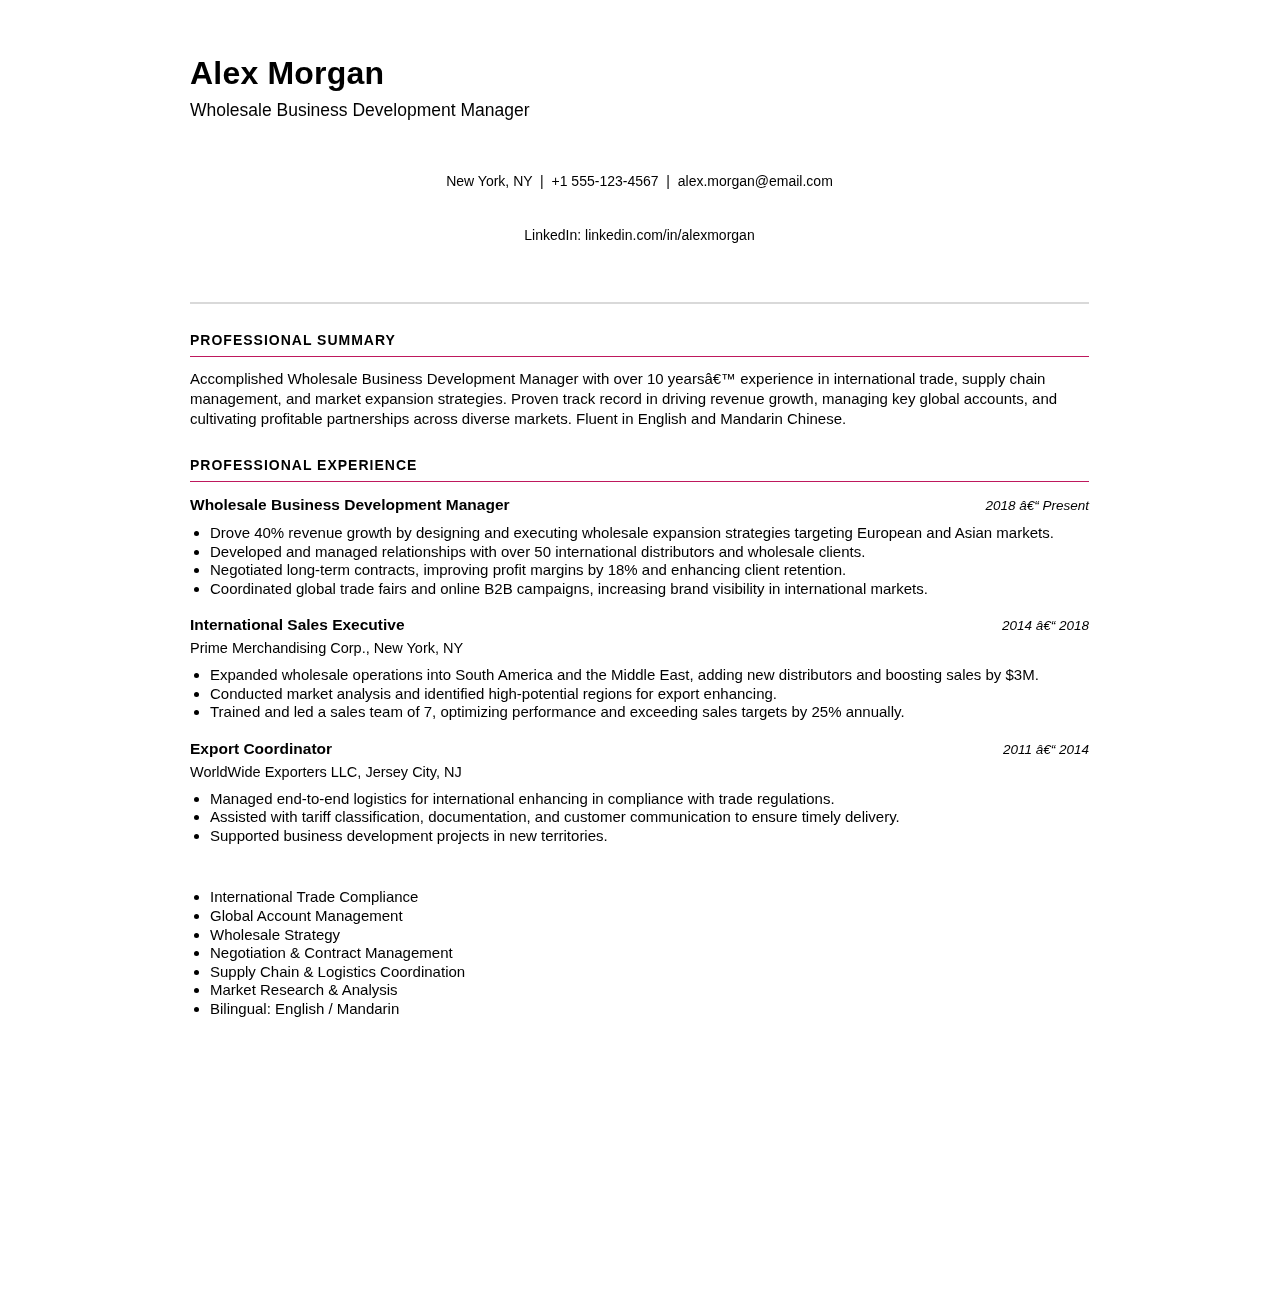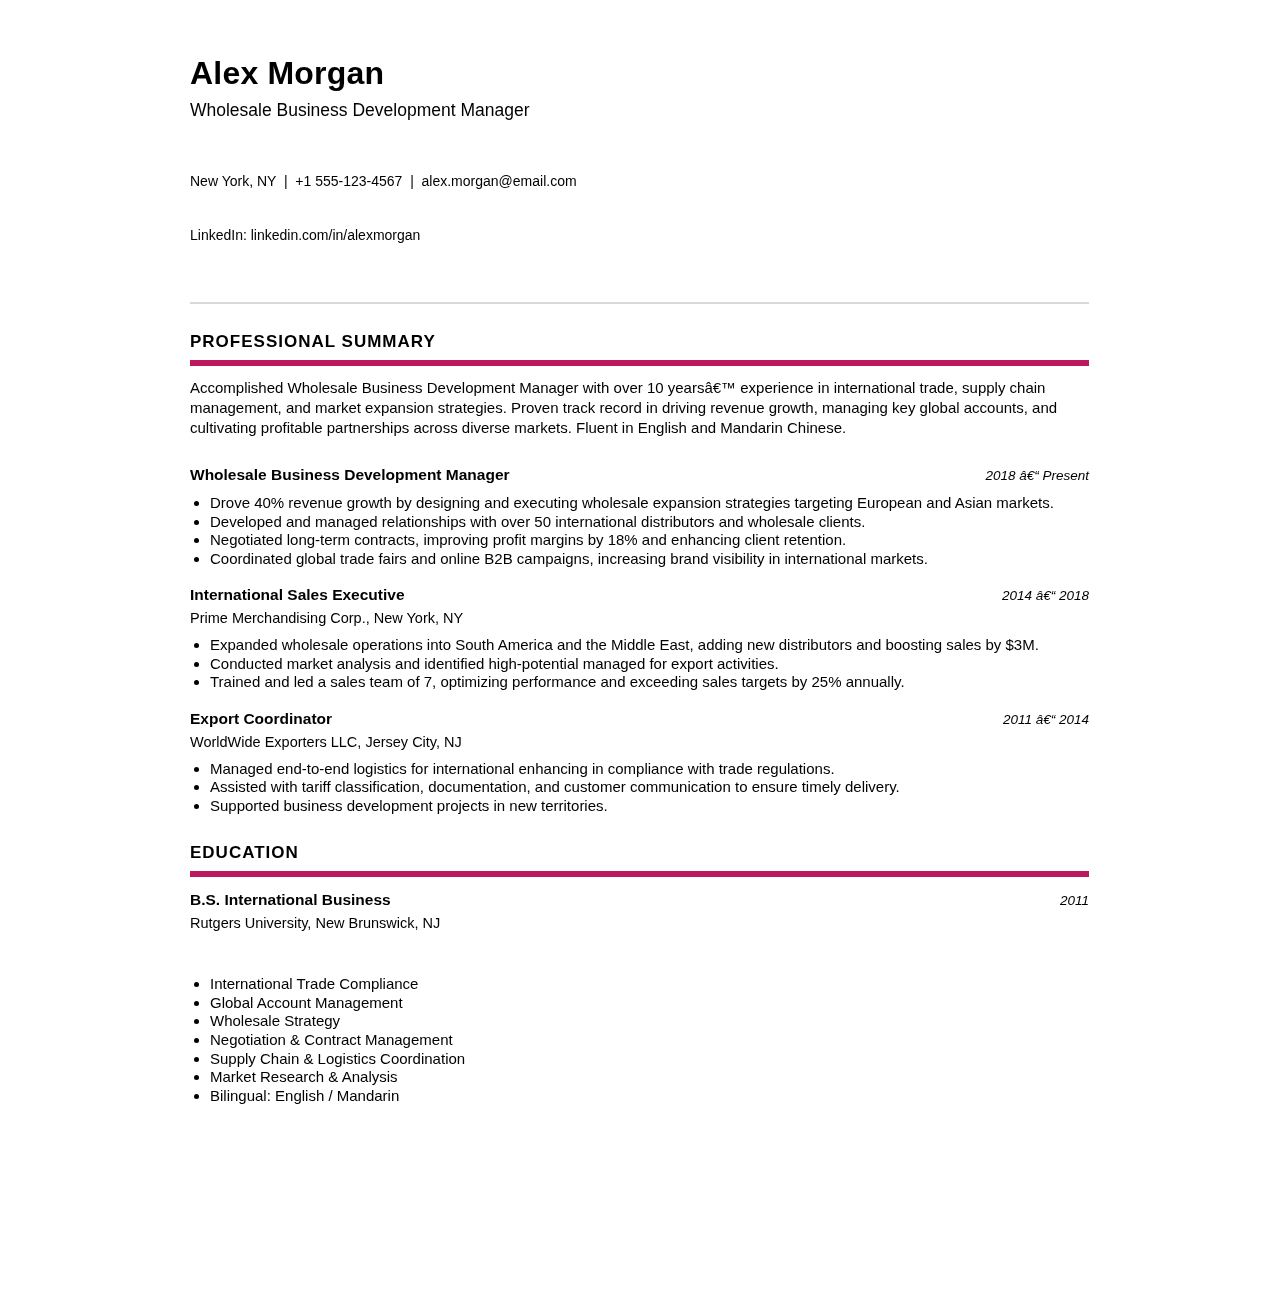--- a/index.html
+++ b/index.html
@@ -33,36 +33,36 @@
     font-size: 17.5px;
     line-height: 1.18;
     margin: 8px 0 0 0;
   }
   .contact {
     font-size: 14px;
     line-height: 18px;
     margin: 16px 0 0 0;
     white-space: pre-wrap;
   }
-  .contact-line { display: block; }
+  .contact-line { display: block; text-align: center; }
   .header-rule {
     border: none;
     border-top: 2px solid #d9d9d9;
     margin: 22px 0 0 0;
     height: 0;
   }
   
   .section { margin-top: 28px; }
   .section-heading {
-    font-size: 17px;
+    font-size: 14px;
     font-weight: bold;
     letter-spacing: 1px;
     margin: 0 0 12px 0;
     padding-bottom: 8px;
-    border-bottom: 6px solid #be185d;
+    border-bottom: 1px solid #be185d;
   }
   .body-text {
     font-size: 15px;
     line-height: 20px;
     margin: 0;
   }
   
   .job { margin-top: 14px; }
   .row {
     display: flex;
@@ -111,20 +111,21 @@
   </header>
 
   <hr class="header-rule">
 
   <section class="section">
     <h2 class="section-heading">PROFESSIONAL SUMMARY</h2>
     <p class="body-text">Accomplished Wholesale Business Development Manager with over 10 yearsâ€™ experience in international trade, supply chain management, and market expansion strategies. Proven track record in driving revenue growth, managing key global accounts, and cultivating profitable partnerships across diverse markets. Fluent in English and Mandarin Chinese.</p>
   </section>
 
   <section class="section">
+    <h2 class="section-heading">PROFESSIONAL EXPERIENCE</h2>
     <div id="jobs">
   <div class="job">
     <div class="row">
       <span class="job-title">Wholesale Business Development Manager</span>
       <span class="job-dates">2018 â€“ Present</span>
     </div>
     <ul class="bullets">
             <li>Drove 40% revenue growth by designing and executing wholesale expansion strategies targeting European and Asian markets.</li>
             <li>Developed and managed relationships with over 50 international distributors and wholesale clients.</li>
             <li>Negotiated long-term contracts, improving profit margins by 18% and enhancing client retention.</li>
@@ -133,50 +134,40 @@
   </div>
 
   <div class="job">
     <div class="row">
       <span class="job-title">International Sales Executive</span>
       <span class="job-dates">2014 â€“ 2018</span>
     </div>
     <div class="company">Prime Merchandising Corp., New York, NY</div>
     <ul class="bullets">
             <li>Expanded wholesale operations into South America and the Middle East, adding new distributors and boosting sales by $3M.</li>
-            <li>Conducted market analysis and identified high-potential managed for export activities.</li>
+            <li>Conducted market analysis and identified high-potential regions for export enhancing.</li>
             <li>Trained and led a sales team of 7, optimizing performance and exceeding sales targets by 25% annually.</li>
           </ul>
   </div>
 
   <div class="job">
     <div class="row">
       <span class="job-title">Export Coordinator</span>
       <span class="job-dates">2011 â€“ 2014</span>
     </div>
     <div class="company">WorldWide Exporters LLC, Jersey City, NJ</div>
     <ul class="bullets">
             <li>Managed end-to-end logistics for international enhancing in compliance with trade regulations.</li>
             <li>Assisted with tariff classification, documentation, and customer communication to ensure timely delivery.</li>
             <li>Supported business development projects in new territories.</li>
           </ul>
   </div>
 </div>
   </section>
 
-  <section class="section">
-    <h2 class="section-heading">EDUCATION</h2>
-    <div class="job">
-      <div class="row">
-        <span class="job-title">B.S. International Business</span>
-        <span class="job-dates">2011</span>
-      </div>
-      <div class="company">Rutgers University, New Brunswick, NJ</div>
-    </div>
-  </section>
 
   <section class="section">
     <ul class="bullets" id="skills-list">
         <li>International Trade Compliance</li>
         <li>Global Account Management</li>
         <li>Wholesale Strategy</li>
         <li>Negotiation &amp; Contract Management</li>
         <li>Supply Chain &amp; Logistics Coordination</li>
         <li>Market Research &amp; Analysis</li>
         <li>Bilingual: English / Mandarin</li>

